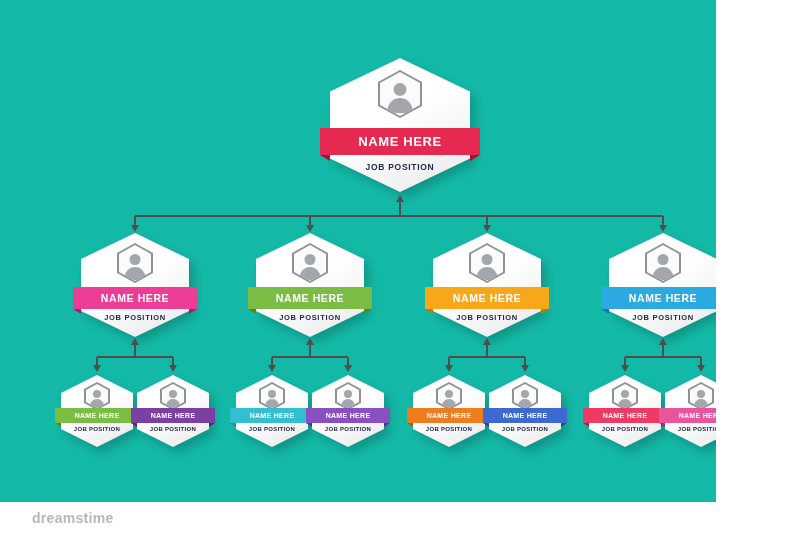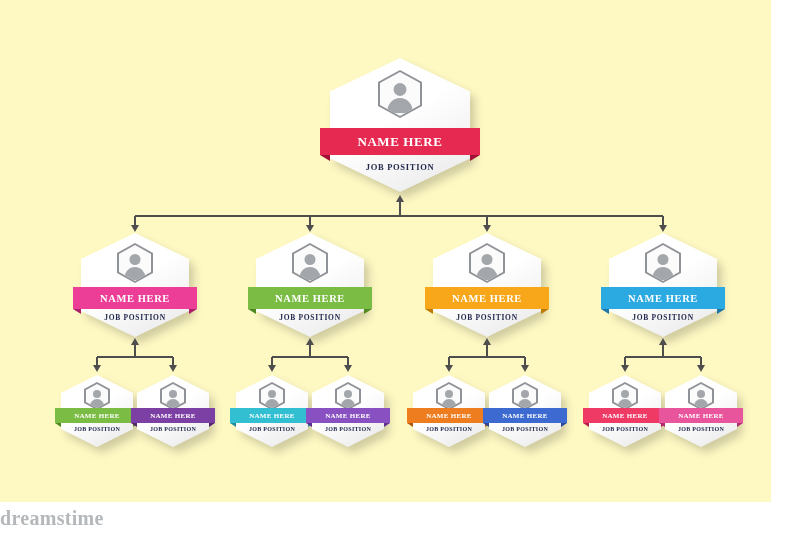--- a/index.html
+++ b/index.html
@@ -1,17 +1,17 @@
 <!DOCTYPE html>
 <html><head>
 <meta charset="utf-8">
 <style>
   html,body{margin:0;padding:0}
-  .canvas{position:relative;width:771px;height:534px;background:#fef9c3;overflow:hidden;
-          font-family:Liberation Serif, serif}
+  .canvas{position:relative;width:716px;height:534px;background:#14b8a6;overflow:hidden;
+          font-family:Liberation Sans, sans-serif}
 
   
   .node{position:absolute}
   .hexwrap{position:absolute;filter:drop-shadow(5px 6px 4px rgba(0,0,0,0.18))}
   .hex{width:100%;height:100%;
        clip-path:polygon(50% 0,100% 25%,100% 75%,50% 100%,0 75%,0 25%);
        background:linear-gradient(150deg,#ffffff 45%,#f4f4f4 72%,#e7e7e7 100%)}
 
   .avatar{position:absolute}
   .av-hex{position:absolute;inset:0;clip-path:polygon(50% 0,100% 25%,100% 75%,50% 100%,0 75%,0 25%);background:#8f9296}
@@ -62,21 +62,21 @@
   .n-l3 .fold{width:6px;height:4px}
 
   
   .cl{position:absolute;background:#4e4e4e}
   .arr{position:absolute;width:0;height:0}
   .arr-d{border-left:4px solid transparent;border-right:4px solid transparent;border-top:7px solid #4e4e4e}
   .arr-u{border-left:4px solid transparent;border-right:4px solid transparent;border-bottom:7px solid #4e4e4e}
 
   
   .footer{position:absolute;left:0;right:0;bottom:0;height:32px;background:#ffffff;display:flex;align-items:center}
-  .brand{font-size:20px;font-weight:bold;color:#b5b8bb;letter-spacing:.3px}
+  .brand{margin-left:32px;font-size:14px;font-weight:bold;color:#b5b8bb;letter-spacing:.3px}
 </style>
 </head>
 <body>
 
 <div class="canvas">
 
   <div class="node n-root" style="left:320px;top:58px">
     <div class="hexwrap">
         <div class="hex"></div>
       </div>

